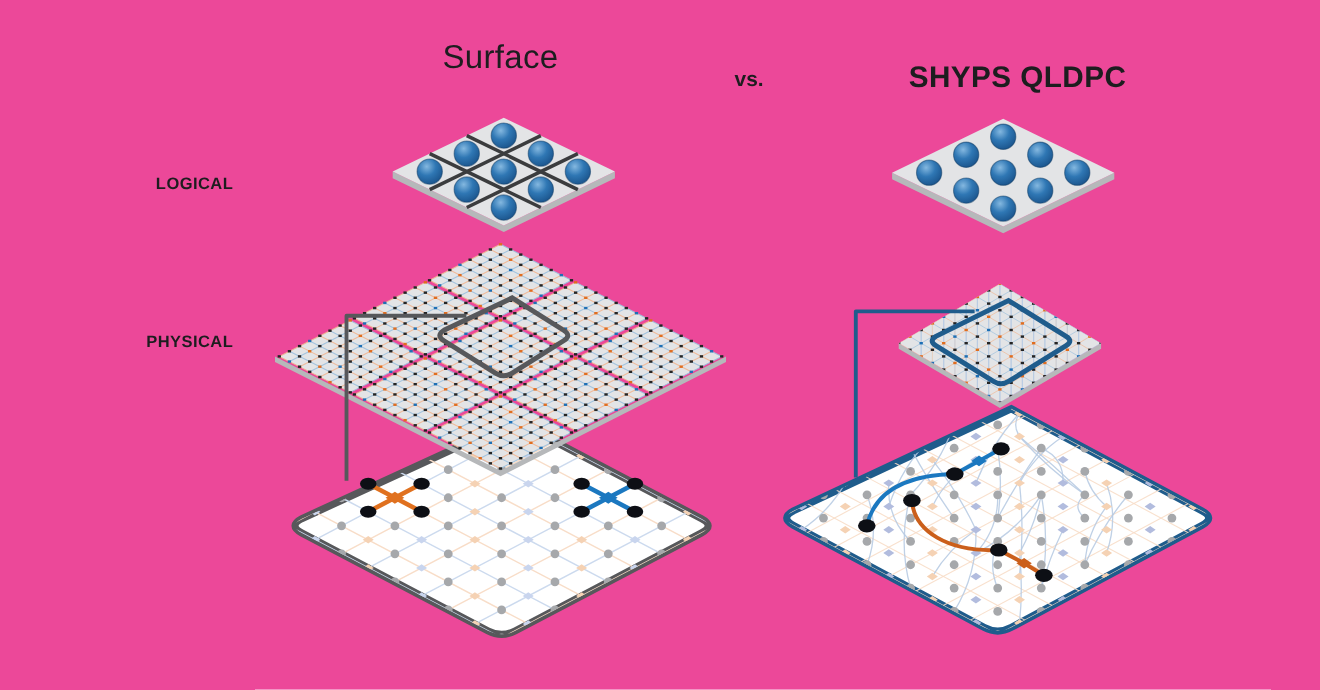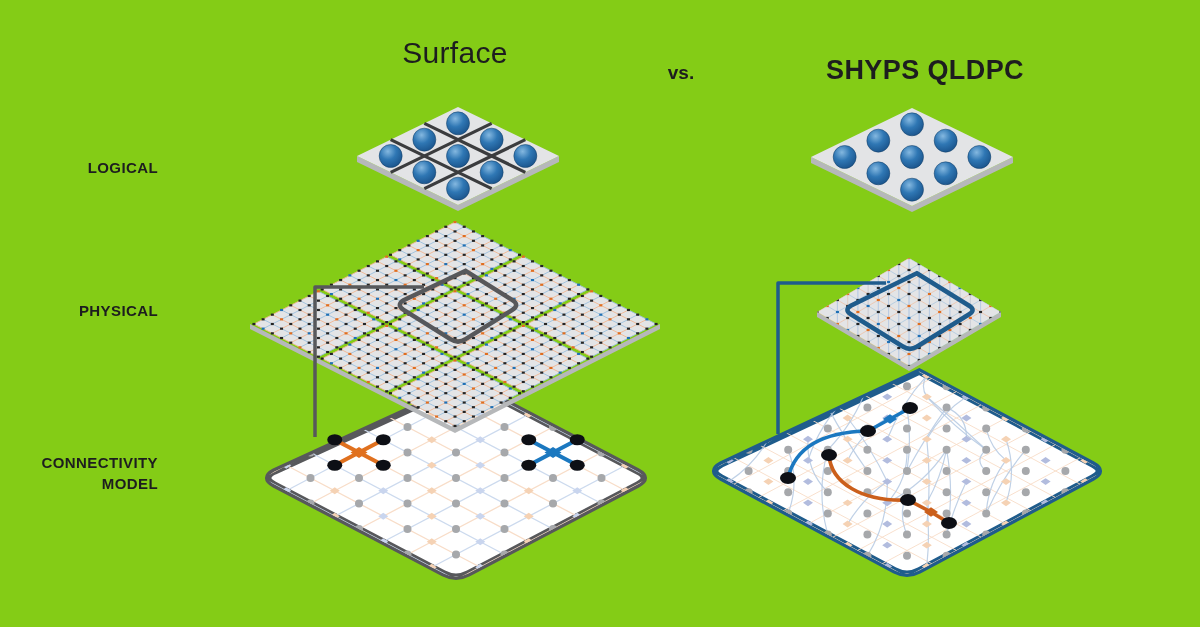--- a/index.html
+++ b/index.html
@@ -1,44 +1,40 @@
 <!DOCTYPE html>
 <html><head>
 <meta charset="utf-8">
 <style>
   html,body{margin:0;padding:0;background:#ffffff;}
   .canvas{
-    position:relative;width:1200px;height:627px;background:#84cc16;
+    position:relative;width:1200px;height:627px;background:#ec4899;
     font-family:"Liberation Sans",sans-serif;overflow:hidden;
   }
   .title{position:absolute;transform:translateX(-50%);white-space:nowrap;color:#1d1d1f;}
   .title-main{top:36px;font-size:30px;font-weight:500;letter-spacing:.3px;}
   .title-vs{top:62px;font-size:19px;font-weight:700;}
   .title-bold{top:39px;font-size:27px;font-weight:700;letter-spacing:.4px;margin-top:16px;}
   .rowlabel{
-    position:absolute;right:1042px;text-align:right;color:#1d1d1f;
+    position:absolute;right:988px;text-align:left;color:#1d1d1f;
     font-size:15px;font-weight:700;letter-spacing:.4px;line-height:21px;white-space:nowrap;
   }
   svg{position:absolute;left:0;top:0;}
 </style>
 </head>
 <body>
 
 <div class="canvas">
 
   <div class="title title-main" style="left:455px">Surface</div>
   <div class="title title-vs" style="left:681px">vs.</div>
   <div class="title title-bold" style="left:925px">SHYPS QLDPC</div>
 
   <div class="rowlabel" style="top:157px">LOGICAL</div>
   <div class="rowlabel" style="top:300px">PHYSICAL</div>
-  <div class="rowlabel" style="top:452px">
-    <div>CONNECTIVITY</div>
-    <div>MODEL</div>
-  </div>
 
   <svg id="scene" width="1200" height="627" viewBox="0 0 1200 627">
       <defs>
         <radialGradient id="sph" cx="38%" cy="30%" r="80%">
           <stop offset="0%" stop-color="#84b8e0"></stop>
           <stop offset="45%" stop-color="#2f77b4"></stop>
           <stop offset="100%" stop-color="#174e85"></stop>
         </radialGradient>
         <clipPath id="clipLC">
           <path d="M468.3916251162824,382.5151843394887 L637.6083748837176,471.4848156605113 Q650,478 637.6083748837176,484.5151843394887 L468.3916251162824,573.4848156605113 Q456,580 443.6083748837176,573.4848156605113 L274.3916251162824,484.5151843394887 Q262,478 274.3916251162824,471.4848156605113 Z"></path>

